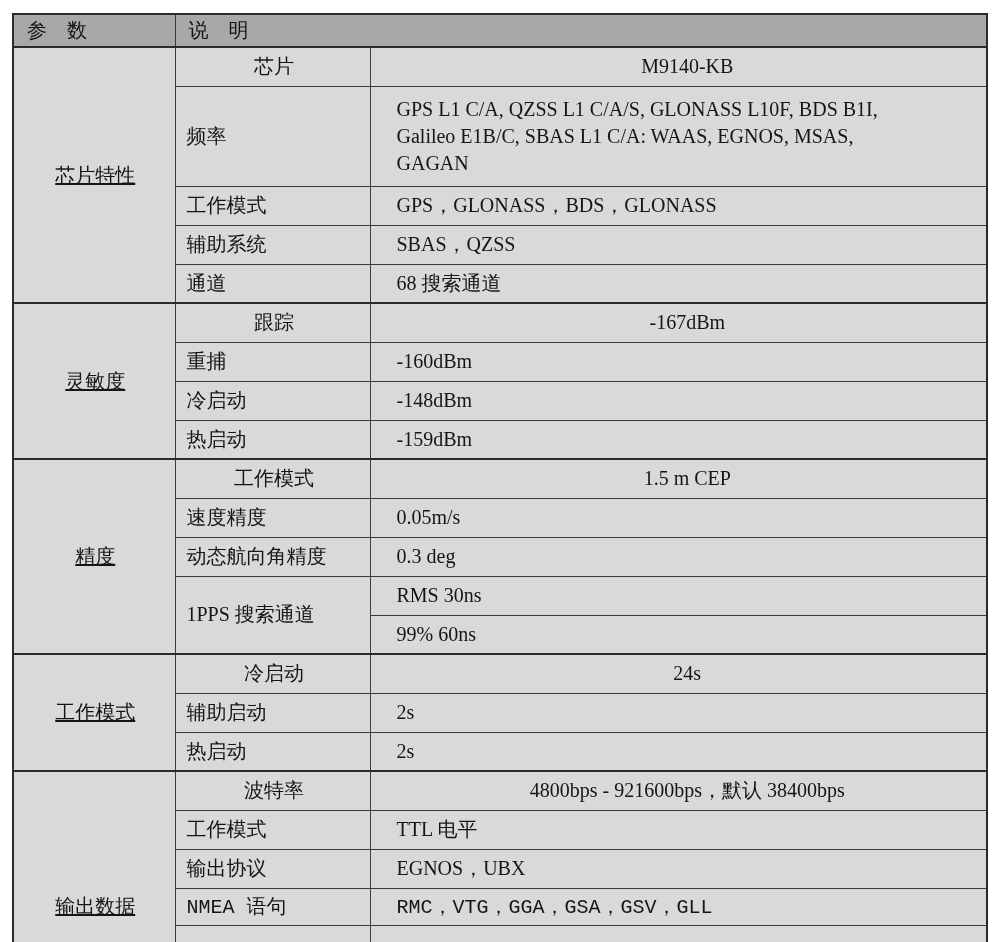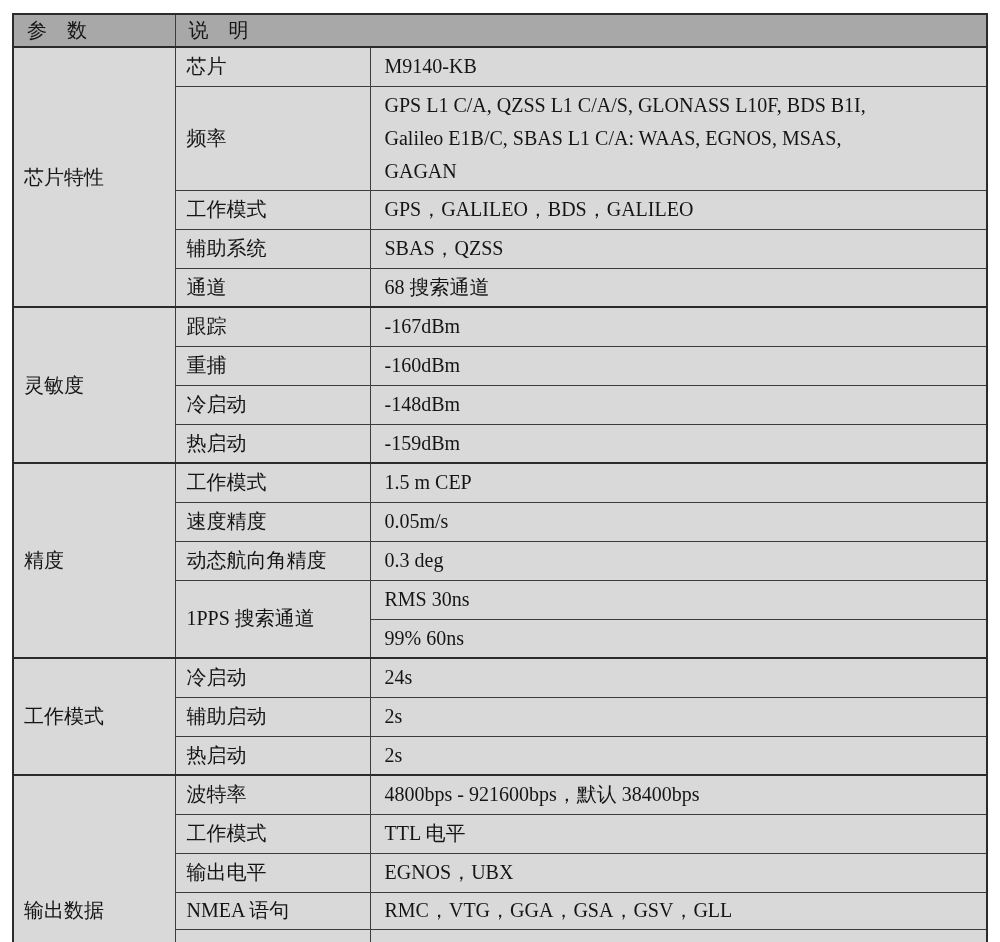--- a/index.html
+++ b/index.html
@@ -45,31 +45,32 @@
     white-space: nowrap;
   }
   thead th {
     background: var(--header-bg);
     border-bottom: 2px solid var(--border-strong);
     height: 22px;
     padding-left: 13px;
   }
   tr.section-start > th, tr.section-start > td {
     border-top: 2px solid var(--border-strong);
+    text-align: center;
   }
-  td.group { padding-left: 10px; }
-  td.value { padding-left: 14px; }
+  td.group { padding-left: 10px; text-decoration: underline; }
+  td.value { padding-left: 26px; }
   td.wrap {
     white-space: normal;
-    line-height: 33px;
+    line-height: 27px;
     padding-right: 88px;
   }
   tr.h-std   { height: 39px; }
   tr.h-freq  { height: 100px; }
-  tr.h-last  { height: 37px; }
+  tr.h-last  { height: 37px; font-family: Liberation Mono, monospace; }
   tr.h-partial { height: 117px; }
 </style>
 </head>
 <body>
 
 <div class="table-wrap">
   <table class="spec">
     <colgroup>
       <col class="c-group">
         <col class="c-label">
@@ -87,21 +88,21 @@
         <td class="group" rowspan="5">芯片特性</td>
         <td>芯片</td>
         <td class="value">M9140-KB</td>
       </tr>
       <tr class="h-freq">
         <td>频率</td>
         <td class="value wrap">GPS L1 C/A, QZSS L1 C/A/S, GLONASS L10F, BDS B1I, Galileo E1B/C, SBAS L1 C/A: WAAS, EGNOS, MSAS, GAGAN</td>
       </tr>
       <tr class="h-std">
         <td>工作模式</td>
-        <td class="value">GPS，GALILEO，BDS，GALILEO</td>
+        <td class="value">GPS，GLONASS，BDS，GLONASS</td>
       </tr>
       <tr class="h-std">
         <td>辅助系统</td>
         <td class="value">SBAS，QZSS</td>
       </tr>
       <tr class="h-std">
         <td>通道</td>
         <td class="value">68 搜索通道</td>
       </tr>
 
@@ -161,21 +162,21 @@
       <tr class="h-std section-start">
         <td class="group" rowspan="5">输出数据</td>
         <td>波特率</td>
         <td class="value">4800bps - 921600bps，默认 38400bps</td>
       </tr>
       <tr class="h-std">
         <td>工作模式</td>
         <td class="value">TTL 电平</td>
       </tr>
       <tr class="h-std">
-        <td>输出电平</td>
+        <td>输出协议</td>
         <td class="value">EGNOS，UBX</td>
       </tr>
       <tr class="h-last">
         <td>NMEA 语句</td>
         <td class="value">RMC，VTG，GGA，GSA，GSV，GLL</td>
       </tr>
       <tr class="h-partial">
         <td></td>
         <td class="value"></td>
       </tr>

